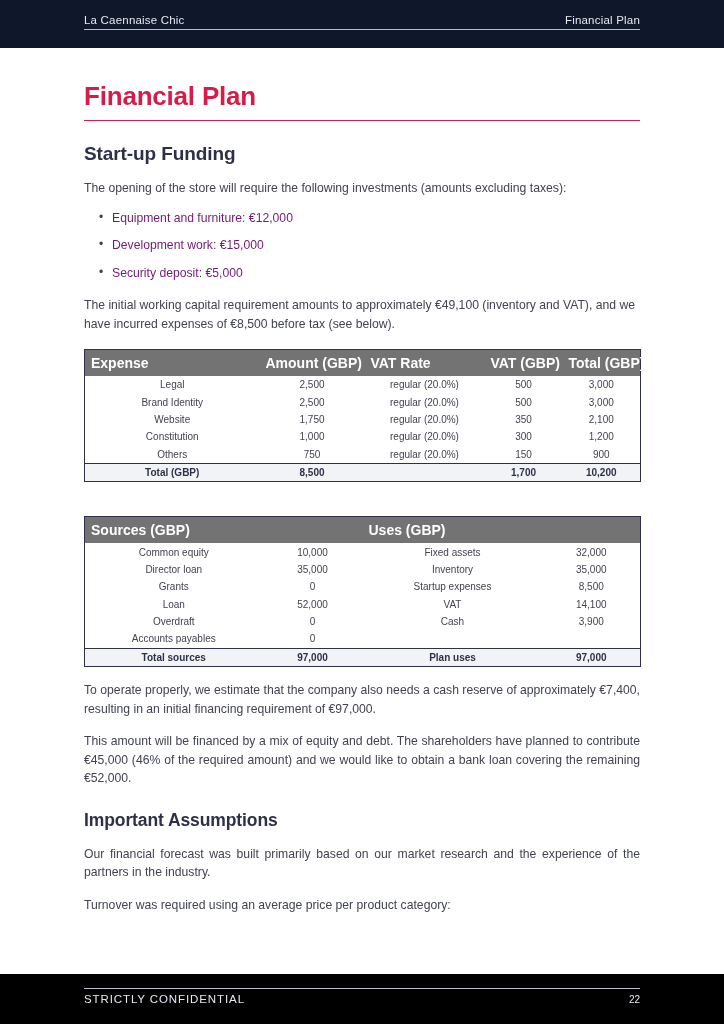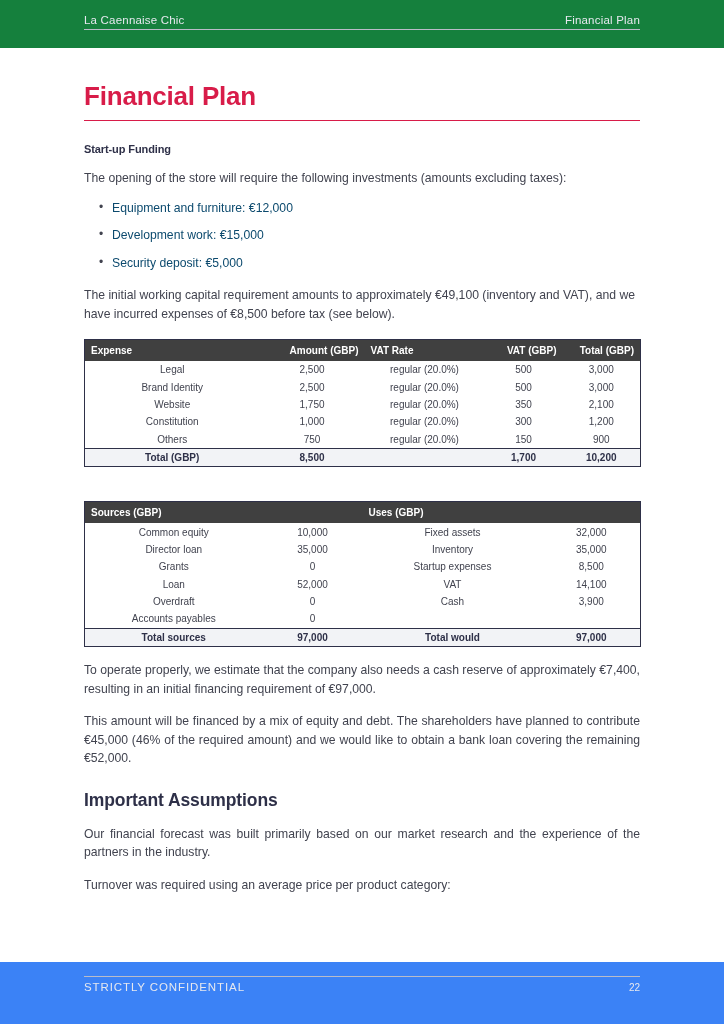--- a/index.html
+++ b/index.html
@@ -15,21 +15,21 @@
     position: relative;
     overflow: hidden;
   }
 
   
   .page-header {
     position: absolute;
     top: 0; left: 0;
     width: 724px;
     height: 48px;
-    background: #15803d;
+    background: #0f172a;
   }
   .page-header .hdr-inner {
     position: absolute;
     left: 84px;
     right: 84px;
     top: 14px;
     border-bottom: 1.5px solid #b9bcc9;
     padding-bottom: 3px;
     display: flex;
     justify-content: space-between;
@@ -57,21 +57,21 @@
     margin: 34px 0 0 0;
     letter-spacing: -0.2px;
     line-height: 1.1;
   }
   .title-rule {
     border-bottom: 1.3px solid #d81c49;
     margin-top: 9px;
   }
 
   h2.sec-heading {
-    font-size: 11px;
+    font-size: 19px;
     font-weight: bold;
     color: #2e3048;
     margin: 22px 0 0 0;
     letter-spacing: -0.1px;
   }
   h2.sec-heading.second {
     font-size: 17.5px;
   }
 
   p.body-text {
@@ -83,21 +83,21 @@
   p.body-text.justify { text-align: justify; }
 
   ul.bullets {
     margin: 12px 0 0 0;
     padding-left: 28px;
     list-style: none;
   }
   ul.bullets li {
     font-size: 12.2px;
     line-height: 1.5;
-    color: #0c4a6e;
+    color: #701a75;
     margin-bottom: 9px;
     position: relative;
   }
   ul.bullets li::before {
     content: "\2022";
     position: absolute;
     left: -13px;
     top: -1px;
     color: #41434f;
     font-size: 12px;
@@ -105,23 +105,23 @@
 
   
   table.fin-table {
     width: 556px;
     border-collapse: collapse;
     margin-top: 16px;
     border: 1px solid #2e3048;
     table-layout: fixed;
   }
   table.fin-table thead th {
-    background: #404040;
+    background: #737373;
     color: #ffffff;
-    font-size: 10px;
+    font-size: 14px;
     font-weight: bold;
     padding: 5px 6px;
     white-space: nowrap;
   }
   table.fin-table tbody td {
     font-size: 10px;
     color: #41434f;
     padding: 3.2px 6px;
     background: #ffffff;
     white-space: nowrap;
@@ -151,22 +151,22 @@
   .t2 col.d3 { width: 180px; }
   .t2 col.d4 { width: 98px; }
 
   .spacer-28 { height: 18px; }
 
   
   .page-footer {
     position: absolute;
     bottom: 0; left: 0;
     width: 724px;
-    height: 62px;
-    background: #3b82f6;
+    height: 50px;
+    background: #000000;
     margin-top: 46px;
   }
   .page-footer .ftr-inner {
     position: absolute;
     left: 84px;
     right: 84px;
     top: 14px;
     border-top: 1.5px solid #b9bcc9;
     padding-top: 4px;
     display: flex;
@@ -325,21 +325,21 @@
       </tr>
       <tr>
         <td class="ta-l">Accounts payables</td>
         <td class="ta-r">0</td>
         <td class="ta-l"></td>
         <td class="ta-r"></td>
       </tr>
       <tr class="total-row">
         <td class="ta-l">Total sources</td>
         <td class="ta-r">97,000</td>
-        <td class="ta-l">Total would</td>
+        <td class="ta-l">Plan uses</td>
         <td class="ta-r">97,000</td>
       </tr>
     </tbody>
   </table>
 
   <p class="body-text justify">To operate properly, we estimate that the company also needs a cash reserve of approximately €7,400, resulting in an initial financing requirement of €97,000.</p>
 
   <p class="body-text justify">This amount will be financed by a mix of equity and debt. The shareholders have planned to contribute €45,000 (46% of the required amount) and we would like to obtain a bank loan covering the remaining €52,000.</p>
 
   <h2 class="sec-heading second">Important Assumptions</h2>

